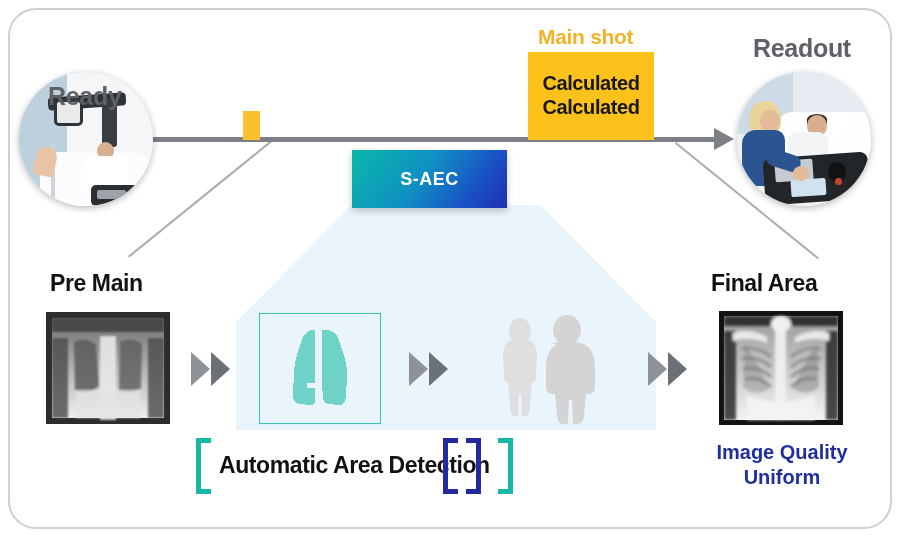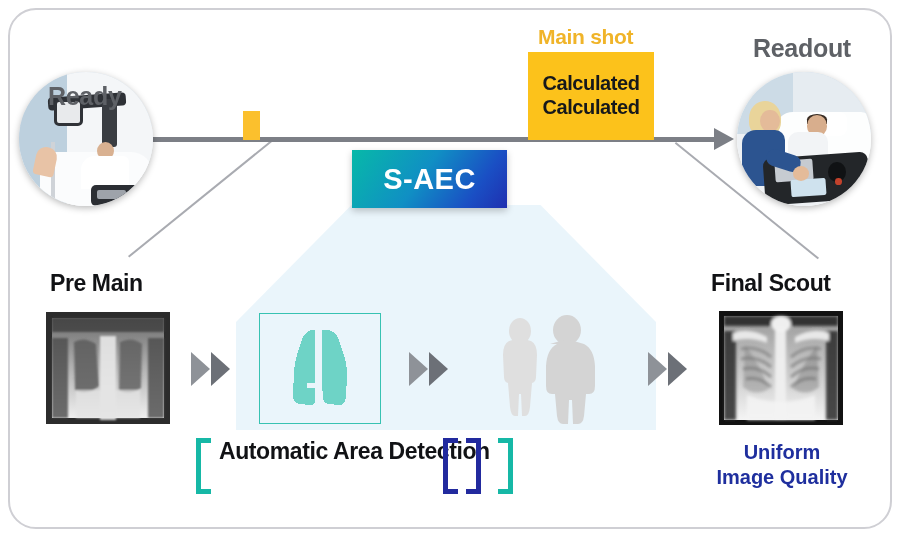--- a/index.html
+++ b/index.html
@@ -94,21 +94,21 @@
     position:absolute;left:528px;top:52px;width:126px;height:88px;background:#fcc21b;
     display:flex;align-items:center;justify-content:center;text-align:center;
     color:#16181b;font-size:20px;font-weight:bold;line-height:1.18;letter-spacing:-.4px;
   }
 
   
   .saec{
     position:absolute;left:352px;top:150px;width:155px;height:58px;
     background:linear-gradient(125deg,#07b9a8 0%,#108fc4 45%,#1a4fc4 78%,#1f2fb0 100%);
     display:flex;align-items:center;justify-content:center;
-    color:#fff;font-size:29px;font-weight:bold;letter-spacing:.5px;
+    color:#fff;font-size:18px;font-weight:bold;letter-spacing:.5px;
     box-shadow:0 3px 7px rgba(0,0,0,.22);
   }
 
   
   .imgbox{position:absolute;overflow:hidden;}
   #pre-data-img{left:46px;top:312px;width:124px;height:112px;background:#2a2a2a;}
   #final-img{left:719px;top:311px;width:124px;height:114px;background:#141414;}
 
   .detect-box{
     position:absolute;left:259px;top:313px;width:122px;height:111px;
@@ -117,21 +117,21 @@
 
   .silho{position:absolute;left:488px;top:313px;width:130px;height:112px;}
 
   
   .chev{position:absolute;display:flex;gap:1px;}
   .chev i{display:block;width:0;height:0;border-left:19px solid #6c7077;border-top:17px solid transparent;border-bottom:17px solid transparent;}
   .chev i:first-child{border-left-color:#8e9298;}
   #chev1{left:191px;top:352px;}
   #chev2{left:409px;top:352px;}
   #chev3{left:648px;top:352px;}
-  .bracket-grp{position:absolute;display:flex;align-items:flex-start;gap:8px;}
+  .bracket-grp{position:absolute;display:flex;align-items:center;gap:8px;}
   .bk{width:15px;height:56px;box-sizing:border-box;}
   .bk.left{border-left:5px solid;border-top:5px solid;border-bottom:5px solid;}
   .bk.right{border-right:5px solid;border-top:5px solid;border-bottom:5px solid;}
   .bk.teal{border-color:#16b8a6;}
   .bk.navy{border-color:#222a9e;}
   .bk-text{font-size:23px;font-weight:bold;color:#111215;text-align:center;line-height:1.2;letter-spacing:-.4px;white-space:nowrap;}
 
   .uniform{
     position:absolute;left:702px;top:440px;width:160px;text-align:center;
     color:#1f2f9e;font-size:20px;font-weight:bold;line-height:1.25;
@@ -262,21 +262,21 @@
         <path d="M62 31 q17 -7 34 0 q10 5 11 22 l0 20 q0 8 -6 8 l-3 0 l-2 22 q-1 8 -6 8 l-5 0 l-1 -24 l-3 0 l-1 24 l-5 0 q-5 0 -6 -8 l-2 -22 l-3 0 q-6 0 -6 -8 l0 -20 q1 -17 11 -22 z"></path>
       </g>
     </svg>
   </div>
 
   <div class="chev" id="chev3">
       <i></i>
       <i></i>
     </div>
 
-  <div class="lbl-black" style="left:711px;top:270px;">Final Scout</div>
+  <div class="lbl-black" style="left:711px;top:270px;">Final Area</div>
   <div class="imgbox" id="final-img">
     <svg width="124" height="114" viewBox="0 0 124 114" preserveAspectRatio="none" aria-hidden="true">
       <defs>
         <linearGradient id="fxg" x1="0" y1="0" x2="0" y2="1">
           <stop offset="0%" stop-color="#9a9a9a"></stop>
             <stop offset="60%" stop-color="#cfcfcf"></stop>
             <stop offset="100%" stop-color="#f4f4f4"></stop>
         </linearGradient>
         <filter id="sm">
             <feGaussianBlur stdDeviation="1.4"></feGaussianBlur>
@@ -317,16 +317,16 @@
     </div>
     <div class="bk right teal"></div>
   </div>
 
   <div class="bracket-grp" style="left:443px;top:438px;">
     <div class="bk left navy"></div>
     <div class="bk right navy"></div>
   </div>
 
   <div class="uniform">
+    <div>Image Quality</div>
     <div>Uniform</div>
-    <div>Image Quality</div>
   </div>
 </div>
 
 </body></html>

